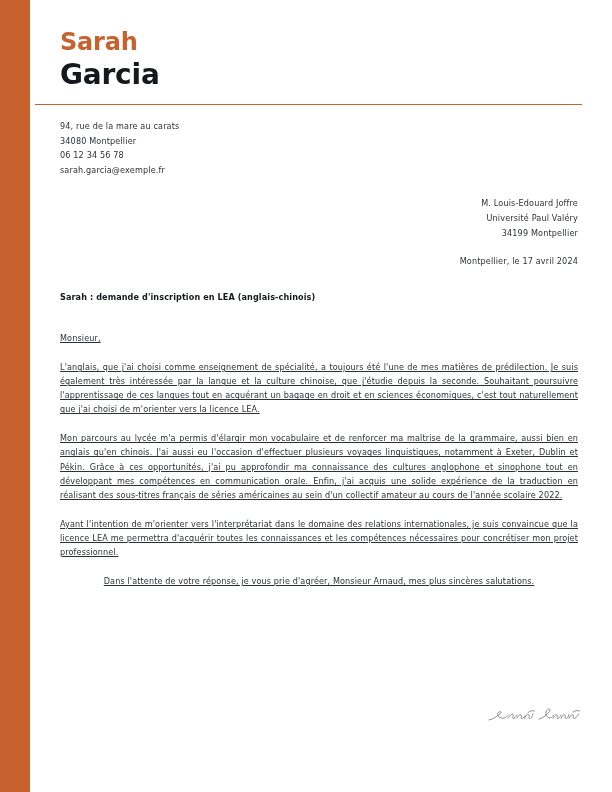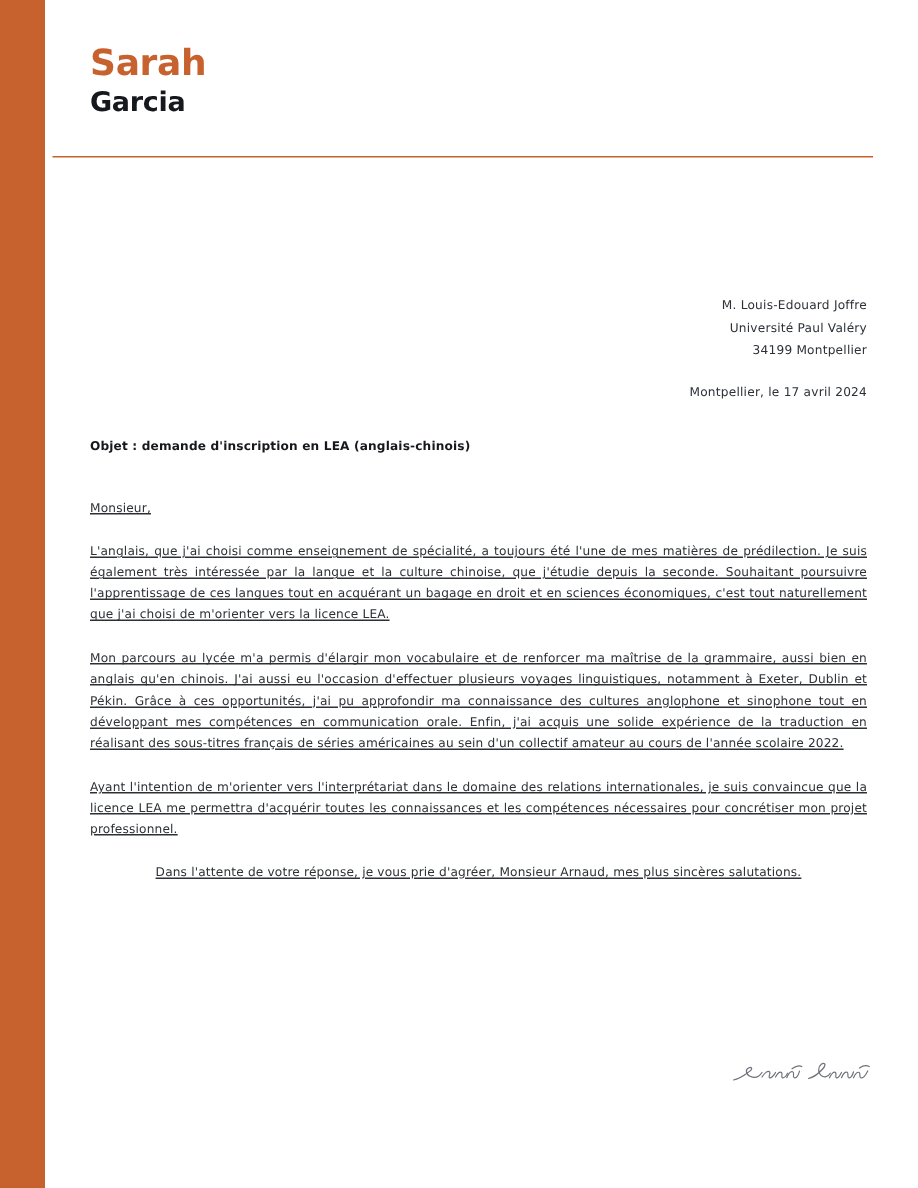--- a/index.html
+++ b/index.html
@@ -38,21 +38,21 @@
     top: 28px;
   }
   .name-first {
     font-size: 24px;
     font-weight: bold;
     color: #c7622e;
     letter-spacing: -0.2px;
     line-height: 1.24;
   }
   .name-last {
-    font-size: 18px;
+    font-size: 28px;
     font-weight: bold;
     color: #15181c;
     letter-spacing: -0.2px;
     line-height: 1.24;
   }
   .rule {
     position: absolute;
     left: 35px;
     top: 104px;
     width: 547px;
@@ -137,30 +137,36 @@
 
   <div class="content">
 
     <div class="name-block">
       <div class="name-first">Sarah</div>
       <div class="name-last">Garcia</div>
     </div>
 
     <div class="rule"></div>
 
+    <div class="contact">
+      <div>94, rue de la mare au carats</div>
+      <div>34080 Montpellier</div>
+      <div>06 12 34 56 78</div>
+      <div>sarah.garcia@exemple.fr</div>
+    </div>
 
     <div class="recipient">
       <div>M. Louis-Edouard Joffre</div>
       <div>Université Paul Valéry</div>
       <div>34199 Montpellier</div>
     </div>
 
     <div class="dateline">Montpellier, le 17 avril 2024</div>
 
-    <div class="subject">Objet : demande d'inscription en LEA (anglais-chinois)</div>
+    <div class="subject">Sarah : demande d'inscription en LEA (anglais-chinois)</div>
 
     <div class="body">
       <p class="salutation">Monsieur,</p>
       <p>L'anglais, que j'ai choisi comme enseignement de spécialité, a toujours été l'une de mes matières de prédilection. Je suis également très intéressée par la langue et la culture chinoise, que j'étudie depuis la seconde. Souhaitant poursuivre l'apprentissage de ces langues tout en acquérant un bagage en droit et en sciences économiques, c'est tout naturellement que j'ai choisi de m'orienter vers la licence LEA.</p>
       <p>Mon parcours au lycée m'a permis d'élargir mon vocabulaire et de renforcer ma maîtrise de la grammaire, aussi bien en anglais qu'en chinois. J'ai aussi eu l'occasion d'effectuer plusieurs voyages linguistiques, notamment à Exeter, Dublin et Pékin. Grâce à ces opportunités, j'ai pu approfondir ma connaissance des cultures anglophone et sinophone tout en développant mes compétences en communication orale. Enfin, j'ai acquis une solide expérience de la traduction en réalisant des sous-titres français de séries américaines au sein d'un collectif amateur au cours de l'année scolaire 2022.</p>
       <p>Ayant l'intention de m'orienter vers l'interprétariat dans le domaine des relations internationales, je suis convaincue que la licence LEA me permettra d'acquérir toutes les connaissances et les compétences nécessaires pour concrétiser mon projet professionnel.</p>
       <p class="closing">Dans l'attente de votre réponse, je vous prie d'agréer, Monsieur Arnaud, mes plus sincères salutations.</p>
     </div>
 
     <div class="signature" title="Sarah Garcia">

